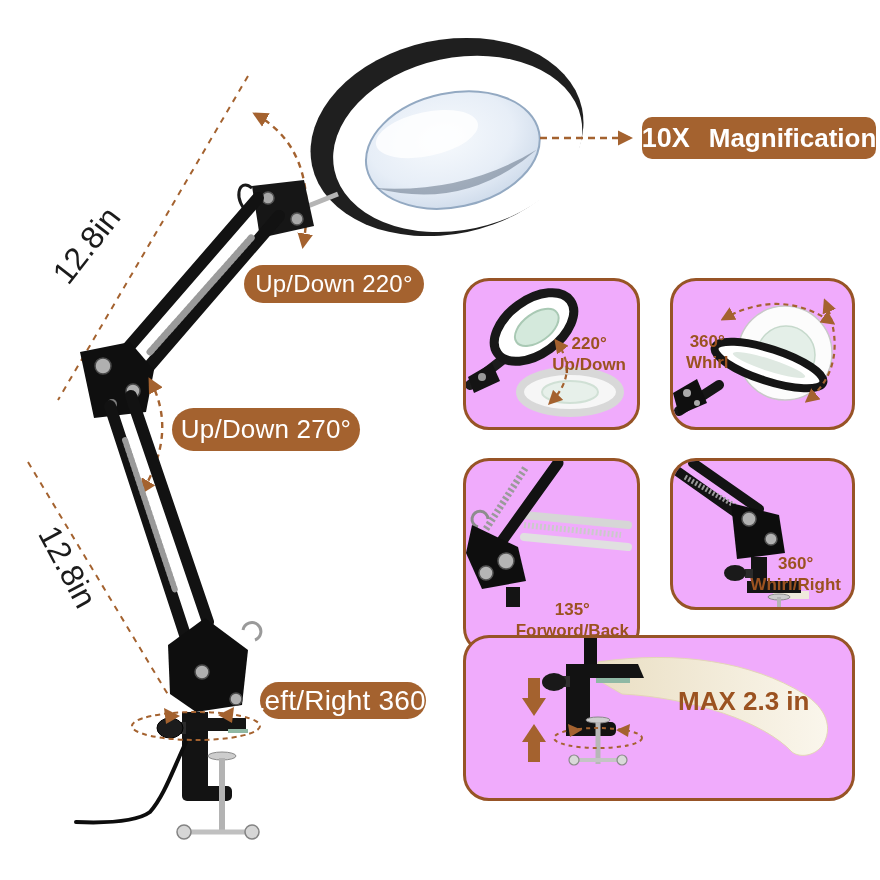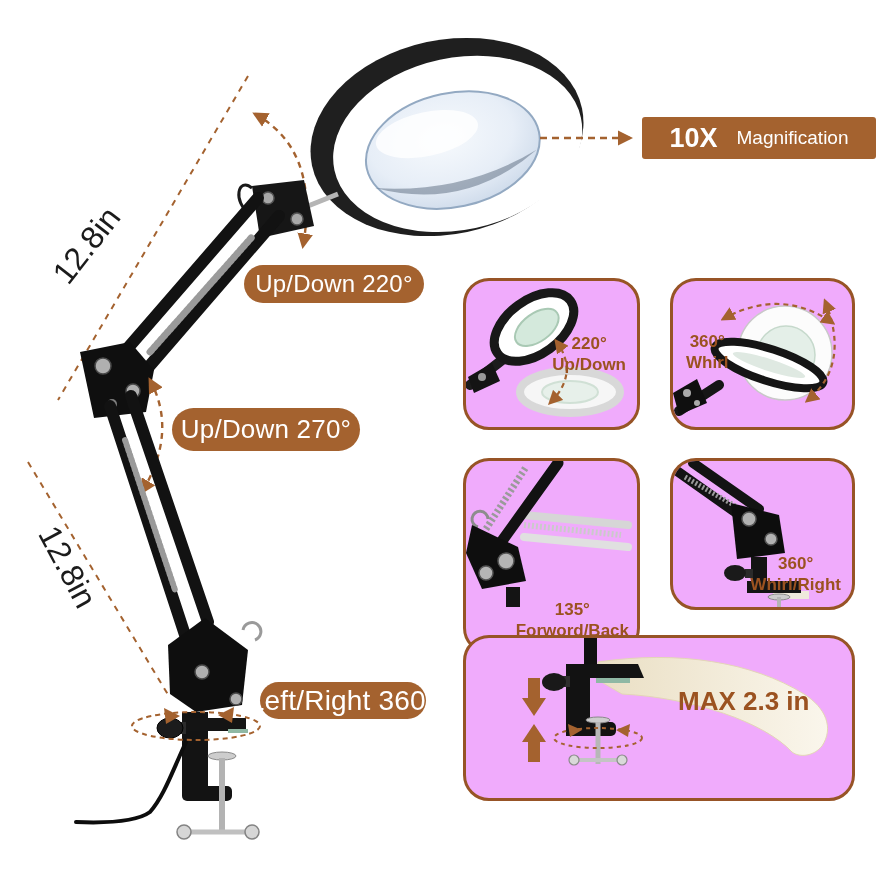--- a/index.html
+++ b/index.html
@@ -20,25 +20,25 @@
   .pill{
     position:absolute;background:var(--accent);color:var(--pill-text);
     display:flex;align-items:center;justify-content:center;
     border-radius:999px;white-space:nowrap;letter-spacing:.2px;
   }
   .pill-220{left:244px;top:265px;width:180px;height:38px;font-size:24px;}
   .pill-270{left:172px;top:408px;width:188px;height:43px;font-size:26px;}
   .pill-360{left:260px;top:682px;width:166px;height:37px;font-size:28px;}
   .pill-10x{
     position:absolute;left:642px;top:117px;width:234px;height:42px;
-    background:var(--accent);color:var(--pill-text);border-radius:3px;
+    background:var(--accent);color:var(--pill-text);border-radius:10px;
     display:flex;align-items:center;justify-content:center;gap:19px;white-space:nowrap;
   }
   .pill-10x .bold{font-weight:bold;font-size:27px;}
-  .pill-10x .reg{font-size:19px;}
+  .pill-10x .reg{font-size:26px;font-weight:bold;}
   .feature-box{
     position:absolute;border:3px solid var(--box-border);border-radius:26px;
     background:#f0abfc;box-sizing:border-box;overflow:hidden;
   }
   .fb1{left:463px;top:278px;width:177px;height:152px;}
   .fb2{left:670px;top:278px;width:185px;height:152px;}
   .fb3{left:463px;top:458px;width:177px;height:196px;text-decoration:underline;}
   .fb4{left:670px;top:458px;width:185px;height:152px;}
   .fb5{left:463px;top:635px;width:392px;height:166px;}
   .feature-box svg{position:absolute;left:0;top:0;}

